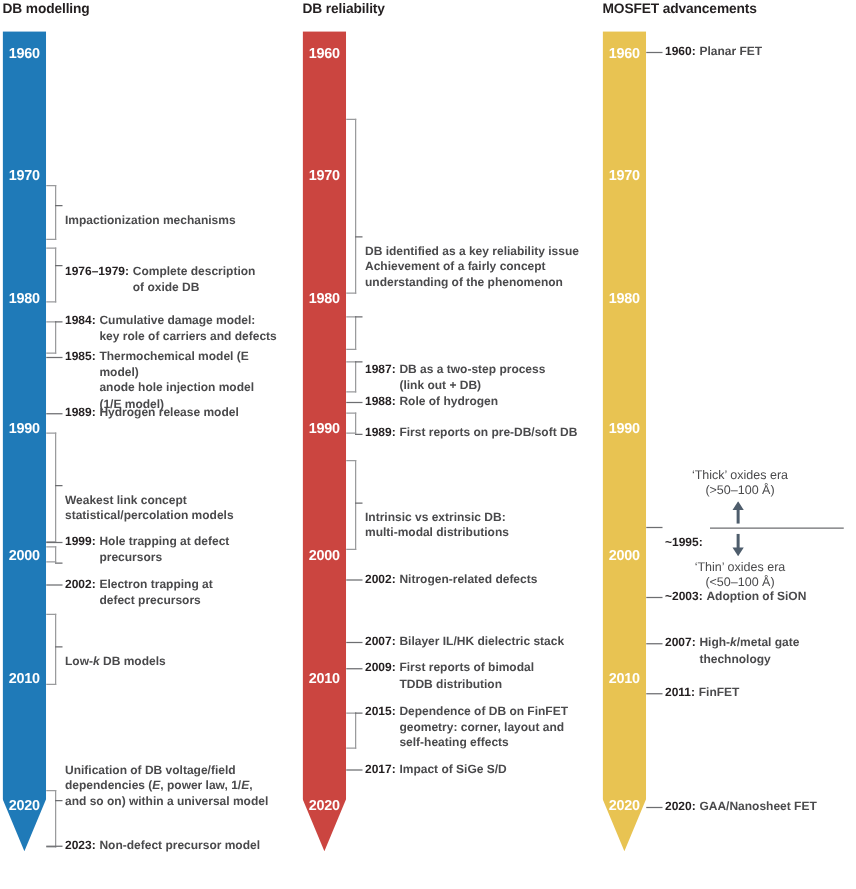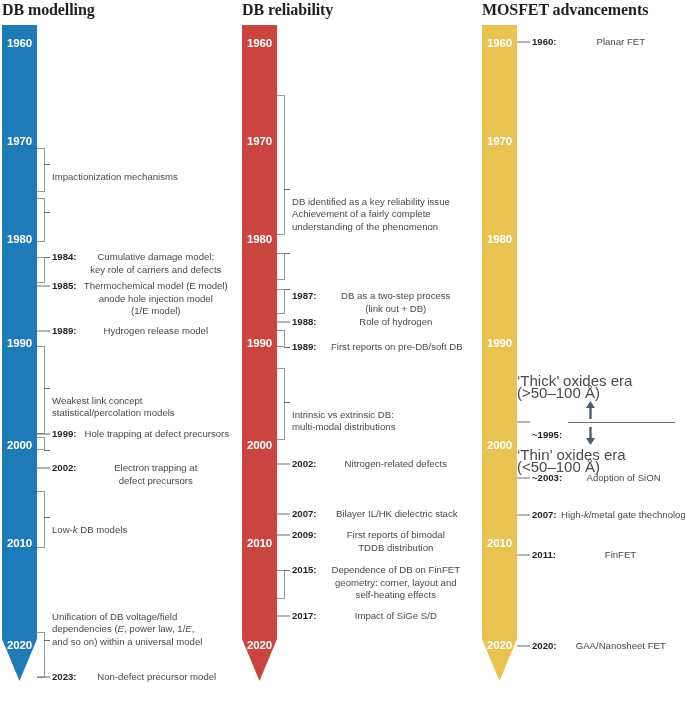--- a/index.html
+++ b/index.html
@@ -12,22 +12,22 @@
     overflow:hidden;
     -webkit-font-smoothing:antialiased;
   }
   .col{position:absolute;top:0;height:711px;}
   #col-modelling{left:0;width:232px;}
   #col-reliability{left:240px;width:232px;}
   #col-mosfet{left:480px;width:205px;}
 
   .col-title{
     position:absolute;top:1px;left:2px;
-    font-size:16px;font-weight:bold;letter-spacing:-0.1px;
-    color:#231f20;white-space:nowrap;font-family:Liberation Serif, serif;
+    font-size:11px;font-weight:bold;letter-spacing:-0.1px;
+    color:#231f20;white-space:nowrap;
   }
   #col-reliability .col-title{left:2px;}
   #col-mosfet .col-title{left:2px;}
 
   
   .bar{
     position:absolute;
     left:2px;top:25px;width:35px;height:656px;
     clip-path:polygon(0 0,100% 0,100% 93.6%,50% 100%,0 93.6%);
   }
@@ -68,34 +68,34 @@
 
   
   .entry{
     position:absolute;
     font-size:9.6px;
     line-height:12.6px;
     color:#4a4a4c;
     white-space:pre-line;
   }
   .entry .yr{font-weight:bold;color:#231f20;}
-  .entry .body{display:inline;}
+  .entry .body{display:inline;font-weight:bold;}
 
   
-  .entry.hangwrap{display:grid;grid-template-columns:max-content 1fr;column-gap:3px;text-align:center;}
+  .entry.hangwrap{display:grid;grid-template-columns:max-content 1fr;column-gap:3px;}
   .entry.hangwrap .yr{grid-column:1;}
   .entry.hangwrap .body{grid-column:2;}
 
   em{font-style:italic;}
 
   
   #era-block{position:absolute;}
   .era-text{
-    position:absolute;width:150px;
-    font-size:15px;line-height:12.4px;color:#4a4a4c;white-space:pre-line;
+    position:absolute;width:150px;text-align:center;
+    font-size:10px;line-height:12.4px;color:#4a4a4c;white-space:pre-line;
   }
   .era-rule{
     position:absolute;height:0;border-top:1px solid #6d6e71;
   }
   .era-arrow{position:absolute;width:11px;}
 </style>
 </head>
 <body>
 
 <div class="col" id="col-modelling">
@@ -121,20 +121,25 @@
   <div class="entry" style="left:52px;top:158px;width:175px">
     <span class="body">Impactionization mechanisms</span>
   </div>
 
   <div class="brack" style="top:198px;height:44px">
     <span class="cap t"></span>
       <span class="cap b"></span>
     <span class="vline"></span>
       <span class="stem" style="top:14px"></span>
   </div>
+  <div class="entry hangwrap" style="left:52px;top:212px;width:178px">
+    <span class="yr">1976–1979:</span>
+    <span class="body">Complete description
+of oxide DB</span>
+  </div>
 
   <div class="brack" style="top:257px;height:26px">
     <span class="cap t"></span>
       <span class="cap b"></span>
     <span class="vline"></span>
       <span class="stem" style="top:0px"></span>
   </div>
   <div class="entry hangwrap" style="left:52px;top:251px;width:180px">
     <span class="yr">1984:</span>
     <span class="body">Cumulative damage model:
@@ -230,21 +235,21 @@
   <div class="decade" style="top:645px">2020</div>
 
   <div class="brack" style="top:95px;height:140px">
     <span class="cap t"></span>
       <span class="cap b"></span>
     <span class="vline"></span>
       <span class="stem" style="top:94px"></span>
   </div>
   <div class="entry" style="left:52px;top:183px;width:180px">
     <span class="body">DB identified as a key reliability issue
-Achievement of a fairly complete
+Achievement of a fairly concept
 understanding of the phenomenon</span>
   </div>
 
   <div class="brack" style="top:253px;height:27px">
     <span class="cap t"></span>
       <span class="cap b"></span>
     <span class="vline"></span>
       <span class="stem" style="top:0px"></span>
   </div>
 

